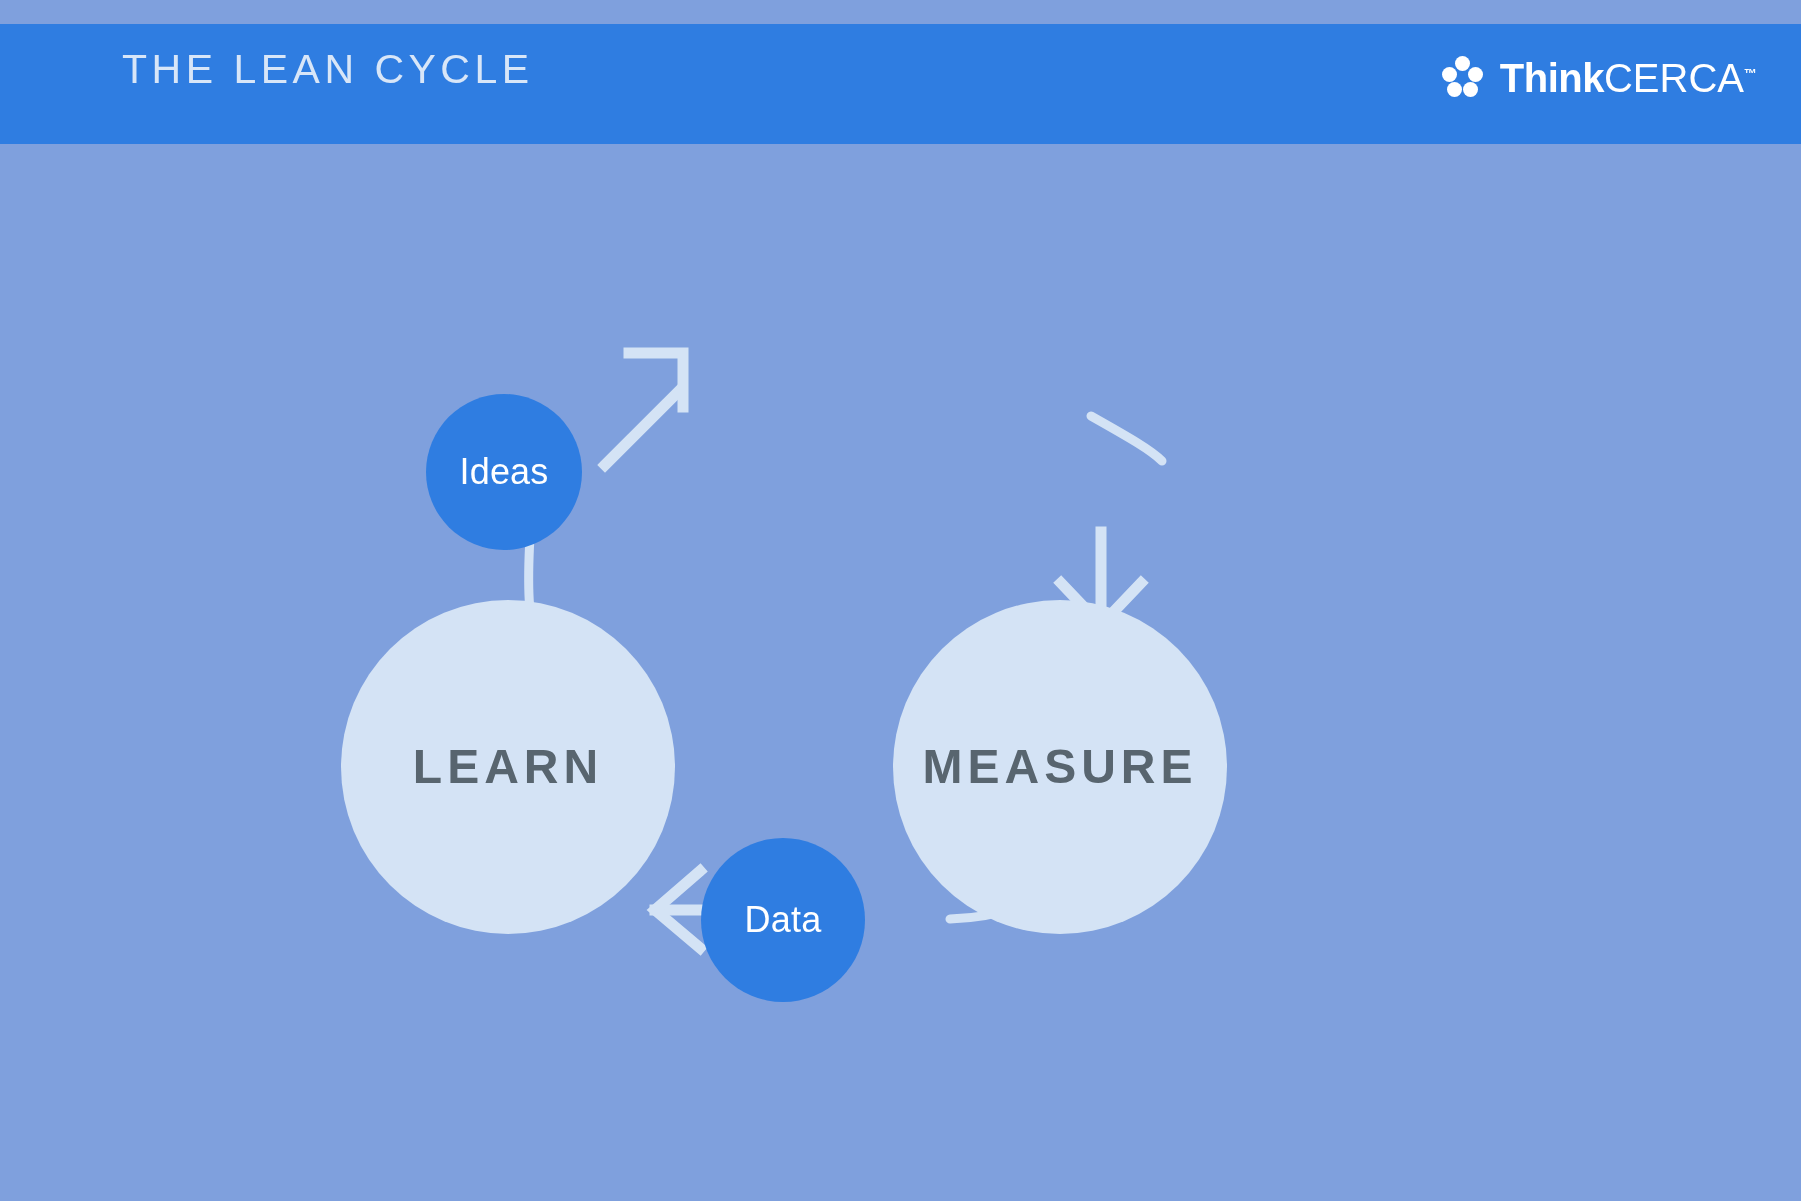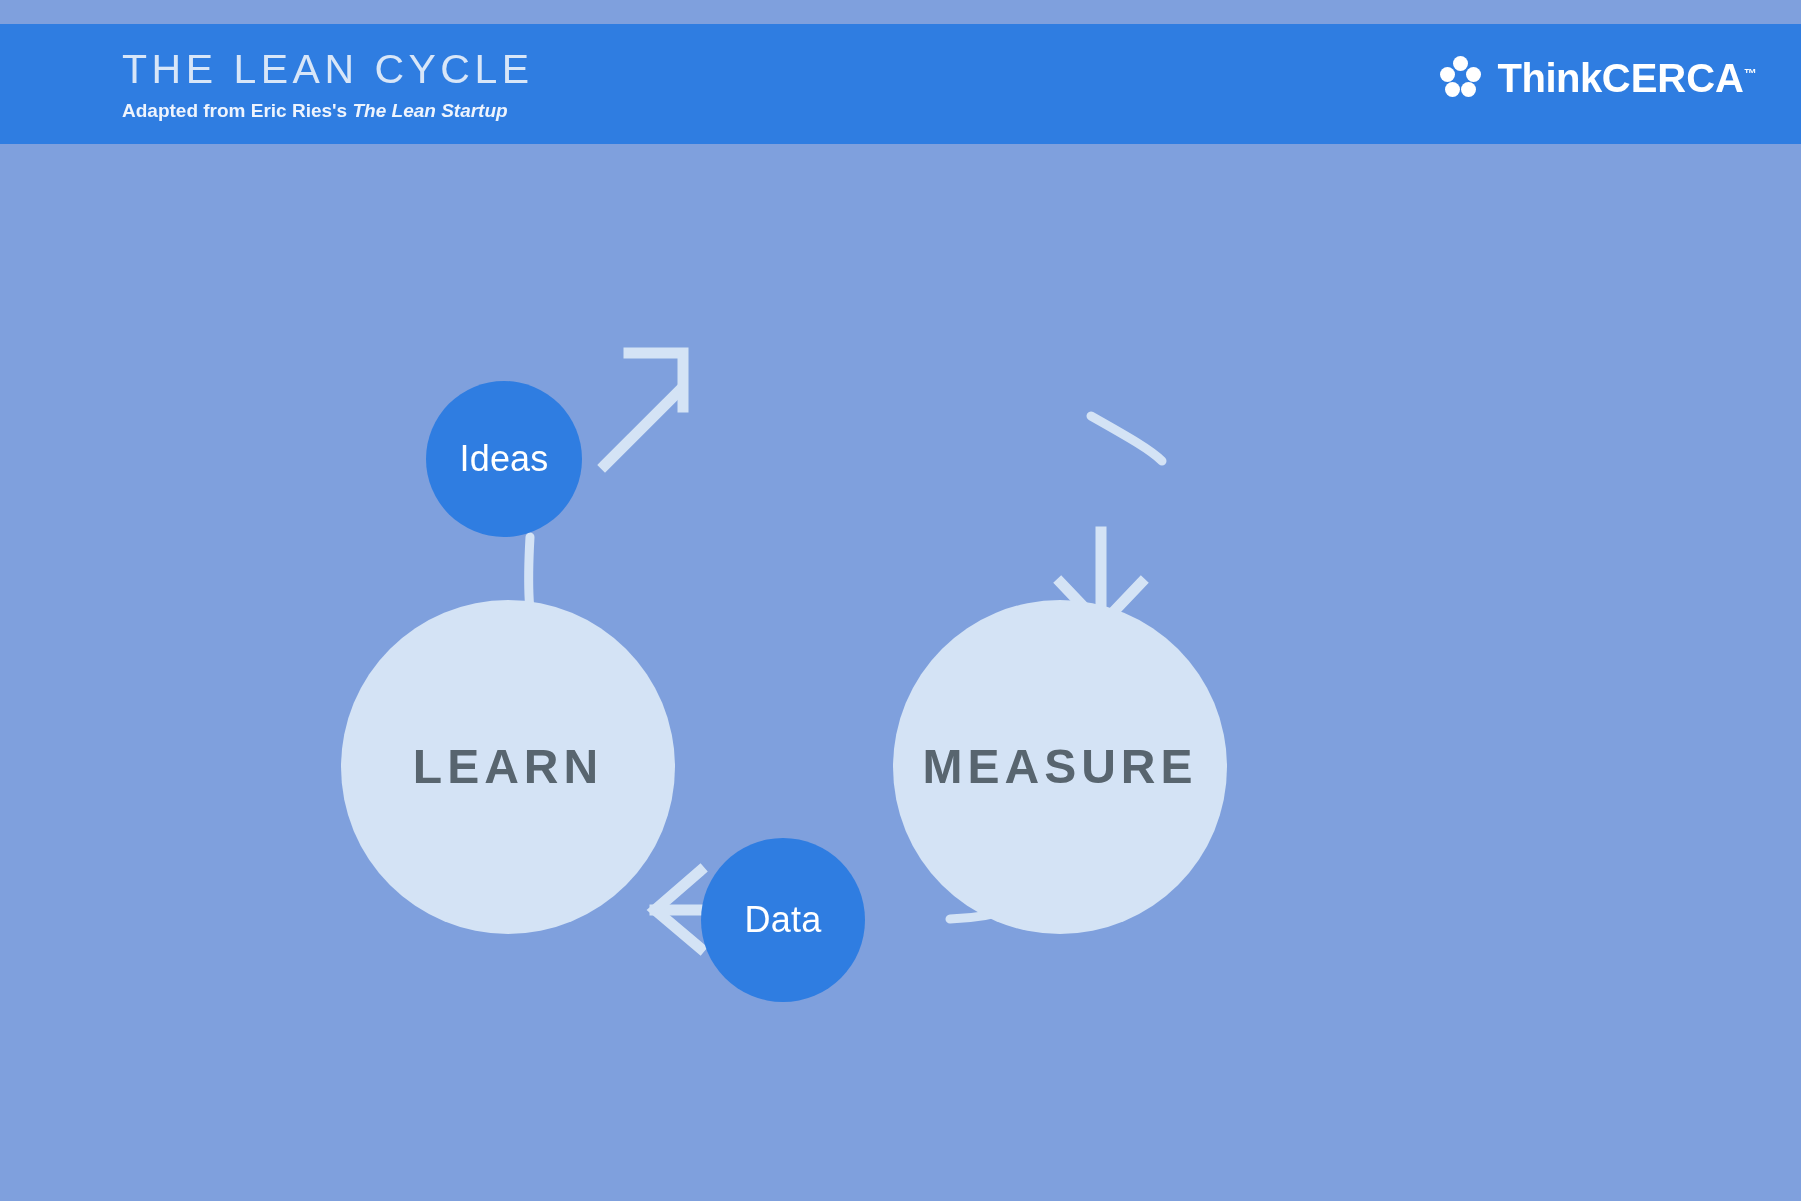--- a/index.html
+++ b/index.html
@@ -90,21 +90,21 @@
   .logo-word {
     font-size: 40px;
     line-height: 40px;
     color: #ffffff;
     font-weight: 700;
     letter-spacing: -0.5px;
     position: relative;
     white-space: nowrap;
   }
   .logo-word .think { font-weight: 700; }
-  .logo-word .cerca { font-weight: 700; letter-spacing: 0px; }
+  .logo-word .cerca { font-weight: 400; letter-spacing: 0px; }
   .logo-tm {
     font-size: 13px;
     vertical-align: super;
     font-weight: 700;
     letter-spacing: 0;
   }
 
   
   .stage {
     position: absolute;
@@ -148,35 +148,32 @@
     font-size: 36px;
     letter-spacing: 0.2px;
     line-height: 38px;
   }
 
   
   #node-build   { left: 616px; top:  38px; width: 334px; height: 334px; }
   #node-measure { left: 893px; top: 480px; width: 334px; height: 334px; }
   #node-learn   { left: 341px; top: 480px; width: 334px; height: 334px; }
 
-  #node-ideas   { left: 426px; top: 261px; width: 156px; height: 156px; justify-content: center; }
+  #node-ideas   { left: 426px; top: 274px; width: 156px; height: 156px; justify-content: center; }
   #node-product { left: 981px; top: 257px; width: 164px; height: 164px; }
   #node-data    { left: 701px; top: 718px; width: 164px; height: 164px; }
 </style>
 </head>
 <body>
 
 <div class="poster">
 
   <div class="header">
     <div class="header-titles">
       <div class="header-title">THE LEAN CYCLE</div>
-      <div class="header-subtitle">
-        <span>Adapted from Eric Ries's </span><span class="book">The Lean Startup</span>
-      </div>
     </div>
 
     <div class="logo">
       <span class="logo-mark">
         <i class="d-top"></i>
         <i class="d-left"></i>
         <i class="d-right"></i>
         <i class="d-bl"></i>
         <i class="d-br"></i>
       </span>

